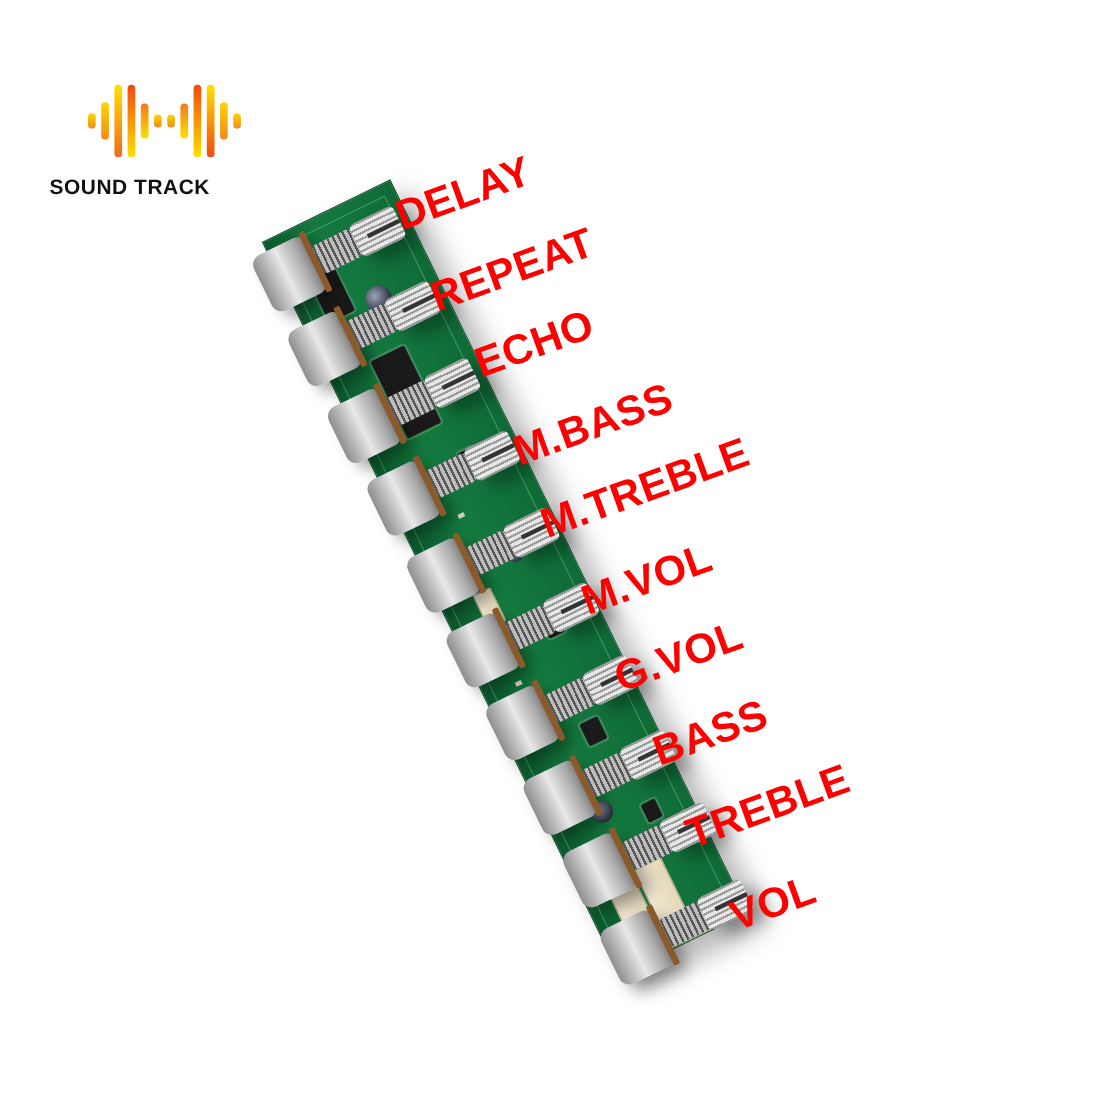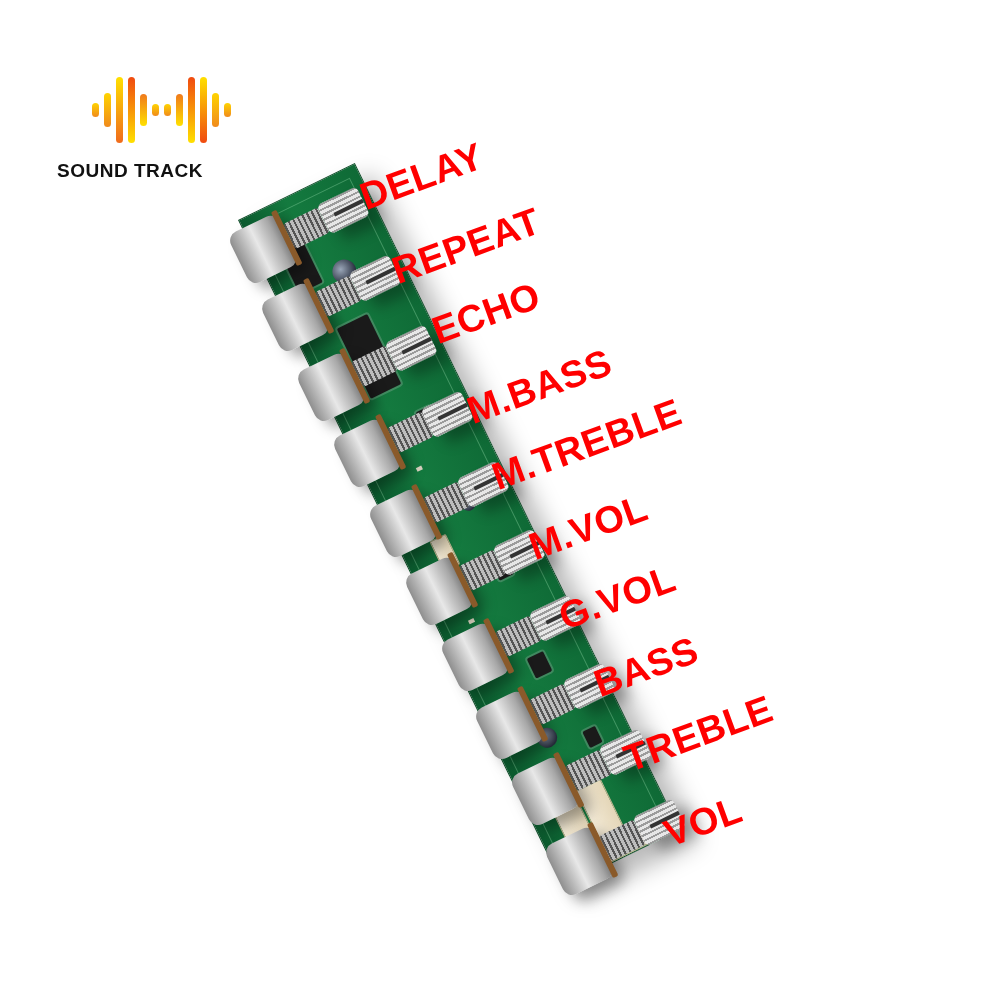--- a/index.html
+++ b/index.html
@@ -1,20 +1,20 @@
 <!DOCTYPE html>
 <html><head>
 <meta charset="utf-8">
 <style>
   html, body { margin:0; padding:0; background:#ffffff; }
   body { width:1000px; height:1000px; position:relative; overflow:hidden;
          font-family:"Liberation Sans", "DejaVu Sans", sans-serif; }
 
   
-  .logo { position:absolute; left:52px; top:70px; width:210px; height:120px; }
+  .logo { position:absolute; left:40px; top:70px; width:210px; height:120px; }
   .wave { position:absolute; left:40px; top:0; width:130px; height:80px; }
   .wave .bar { position:absolute; width:7px; border-radius:4px; }
   .logo-text { position:absolute; left:5px; top:90px; font-size:19px; font-weight:900;
                letter-spacing:0.5px; color:#111; white-space:nowrap; }
 
   
   .label { position:absolute; color:#ff0000; font-weight:700; font-size:38px;
            letter-spacing:0.5px; transform-origin:0 100%; transform:rotate(-20deg);
            white-space:nowrap; line-height:1; }
 

